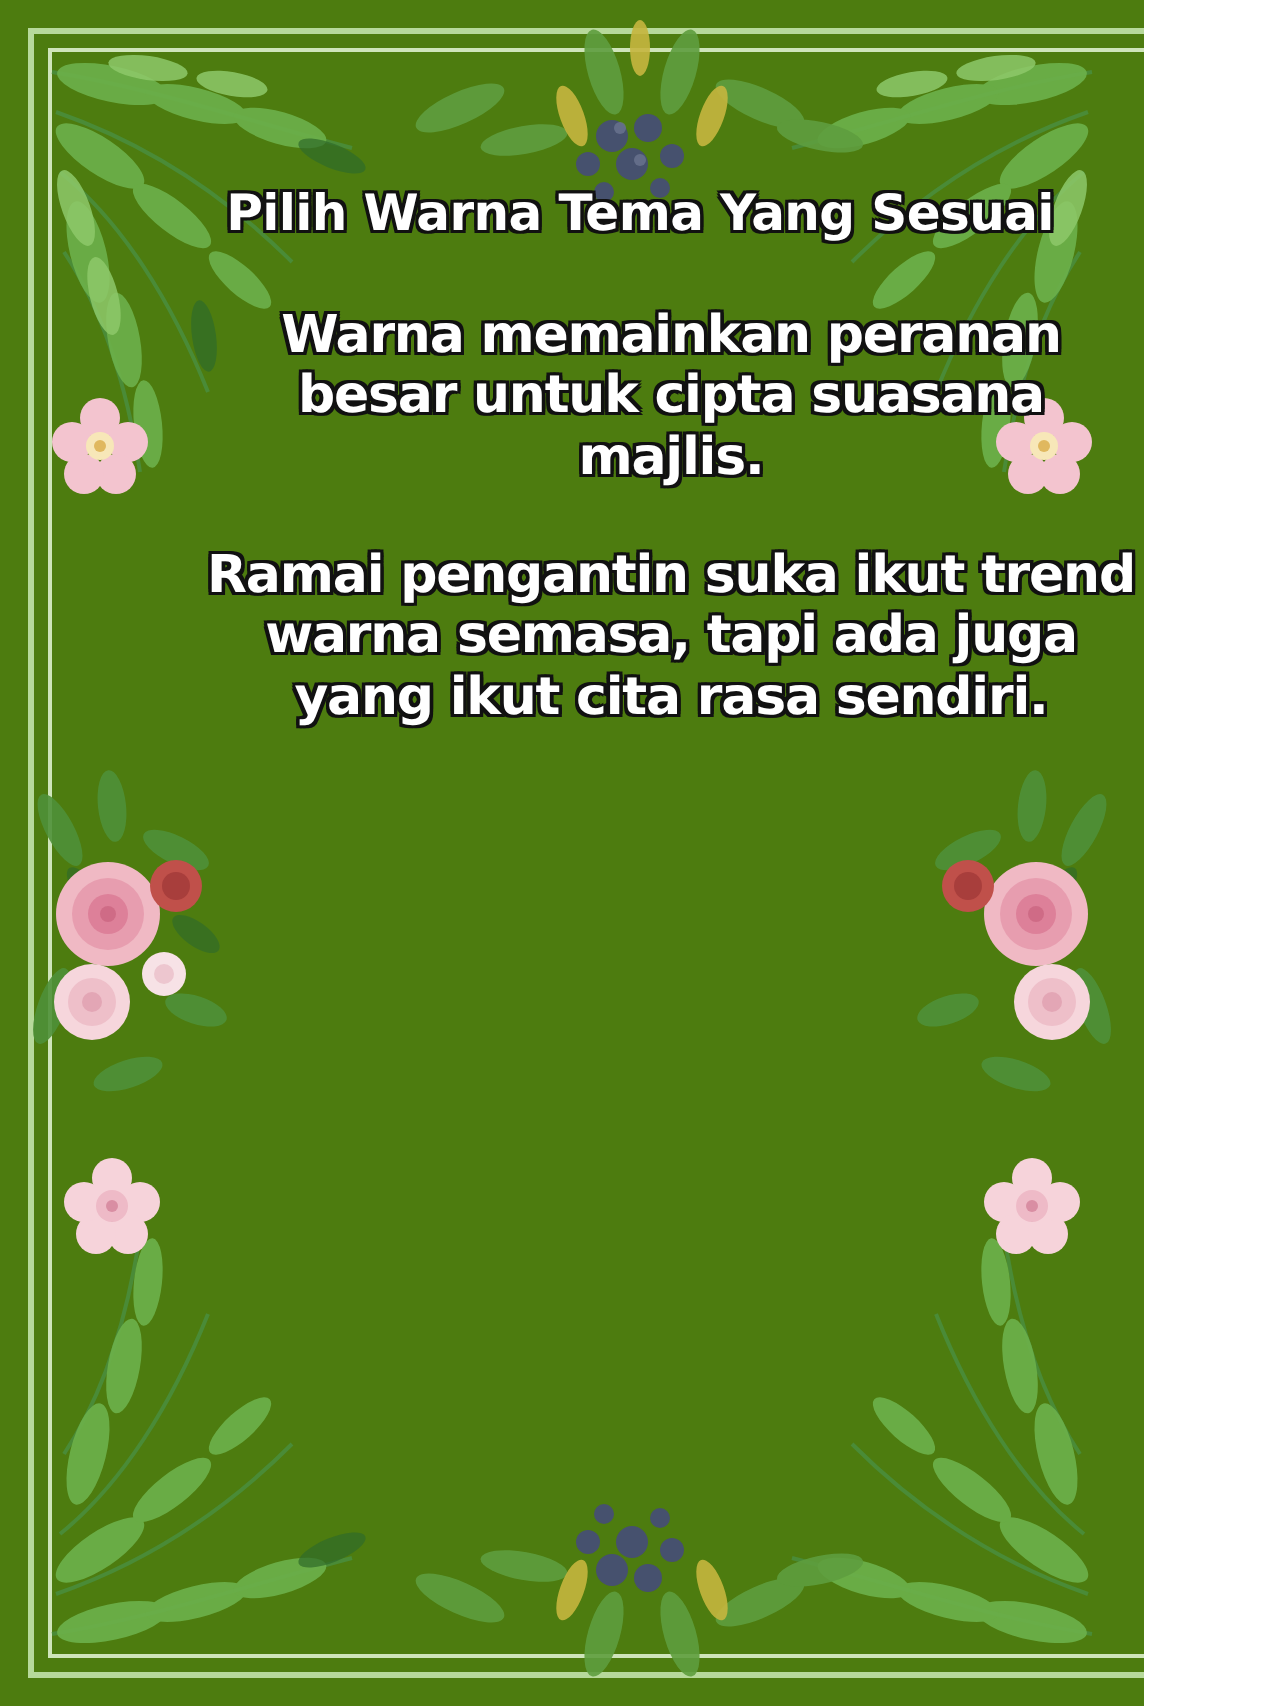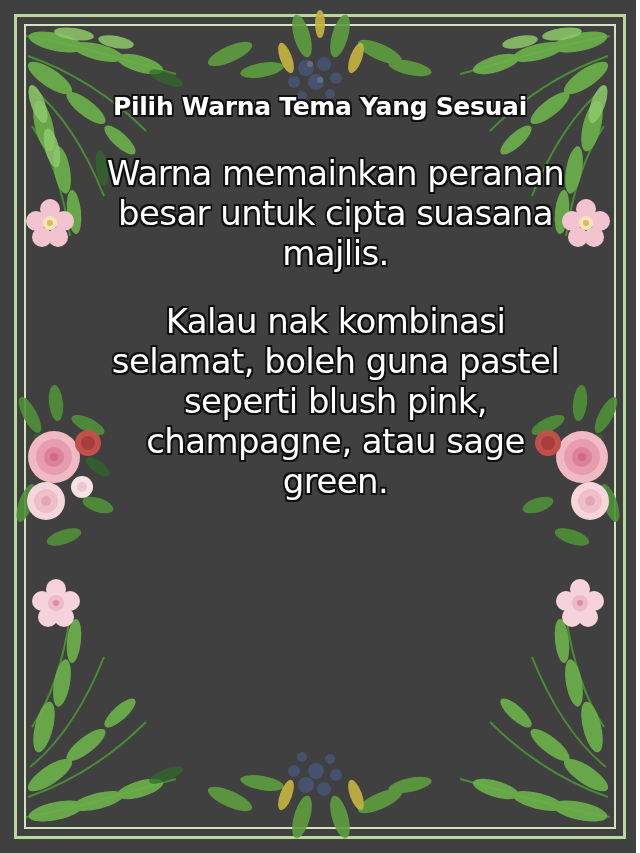--- a/index.html
+++ b/index.html
@@ -2,23 +2,23 @@
 <html><head>
 <meta charset="utf-8">
 <style>
   html, body {
     margin: 0;
     padding: 0;
     background: #ffffff;
   }
   #card {
     position: relative;
-    width: 636px;
+    width: 572px;
     height: 853px;
-    background: #404040;
+    background: #4d7c0f;
     overflow: hidden;
     font-family: "DejaVu Sans", sans-serif;
   }
 
   
   .frame-outer {
     position: absolute;
     left: 14px; top: 14px;
     width: 612px; height: 825px;
     border: 3px solid #b7d99b;
@@ -50,22 +50,22 @@
     letter-spacing: -0.3px;
     text-shadow:
       -1.6px -1.6px 0 #111, 1.6px -1.6px 0 #111,
       -1.6px  1.6px 0 #111, 1.6px  1.6px 0 #111,
       -1.6px 0 0 #111, 1.6px 0 0 #111,
       0 -1.6px 0 #111, 0 1.6px 0 #111;
     margin: 0 0 30px 0;
   }
   .para {
     font-family: "DejaVu Sans", sans-serif;
-    font-weight: normal;
-    font-size: 34px;
+    font-weight: bold;
+    font-size: 26px;
     line-height: 1.18;
     color: #ffffff;
     letter-spacing: -0.6px;
     text-shadow:
       -1.7px -1.7px 0 #111, 1.7px -1.7px 0 #111,
       -1.7px  1.7px 0 #111, 1.7px  1.7px 0 #111,
       -1.7px 0 0 #111, 1.7px 0 0 #111,
       0 -1.7px 0 #111, 0 1.7px 0 #111;
     margin: 0 0 28px 0;
     padding-left: 31px;
@@ -385,16 +385,16 @@
         <circle cx="14" cy="26" r="10"></circle>
       </g>
       <circle cx="28" cy="28" r="8" fill="#eebac7"></circle>
       <circle cx="28" cy="28" r="3" fill="#d98ea3"></circle>
     </svg>
   </div>
 
   <div class="text-block">
     <h1 class="headline">Pilih Warna Tema Yang Sesuai</h1>
     <p class="para">Warna memainkan peranan besar untuk cipta suasana majlis.</p>
-    <p class="para">Kalau nak kombinasi selamat, boleh guna pastel seperti blush pink, champagne, atau sage green.</p>
+    <p class="para">Ramai pengantin suka ikut trend warna semasa, tapi ada juga yang ikut cita rasa sendiri.</p>
   </div>
 
 </div>
 
 </body></html>

